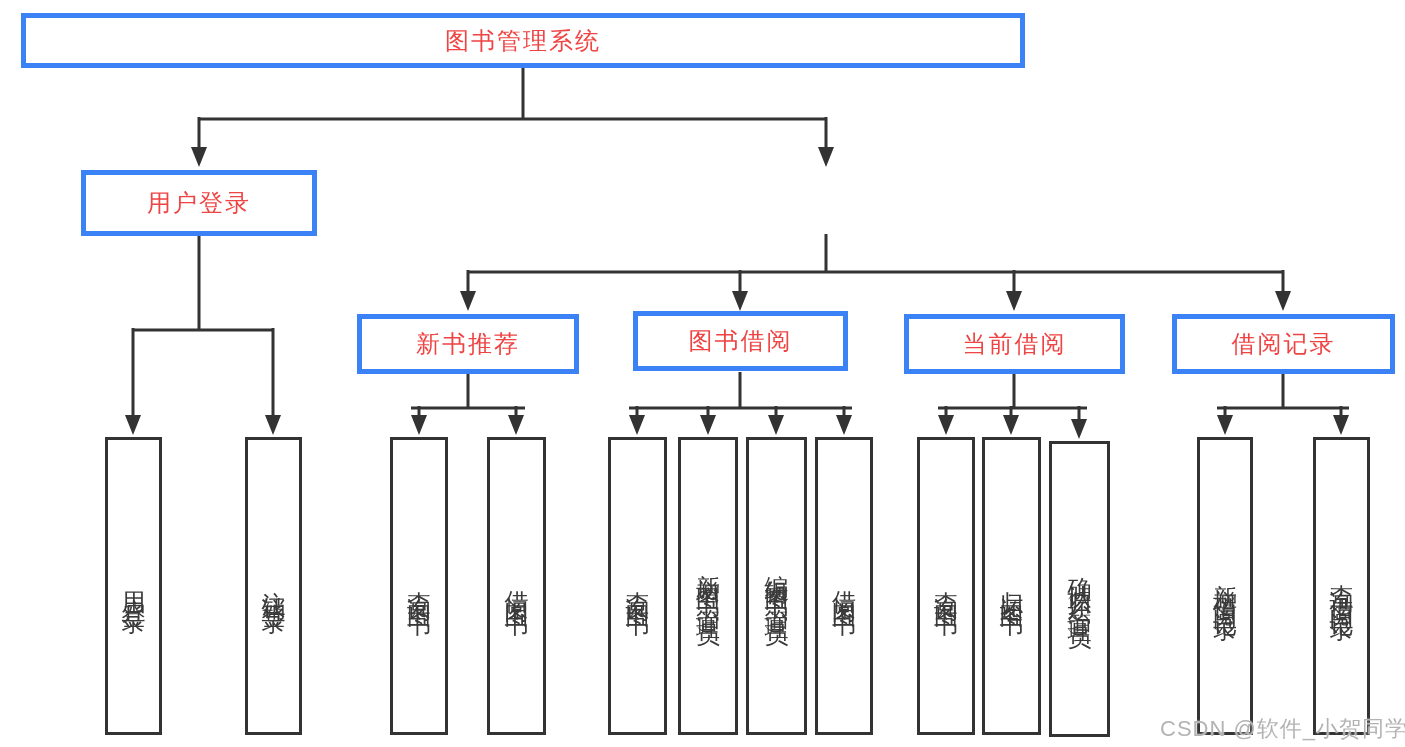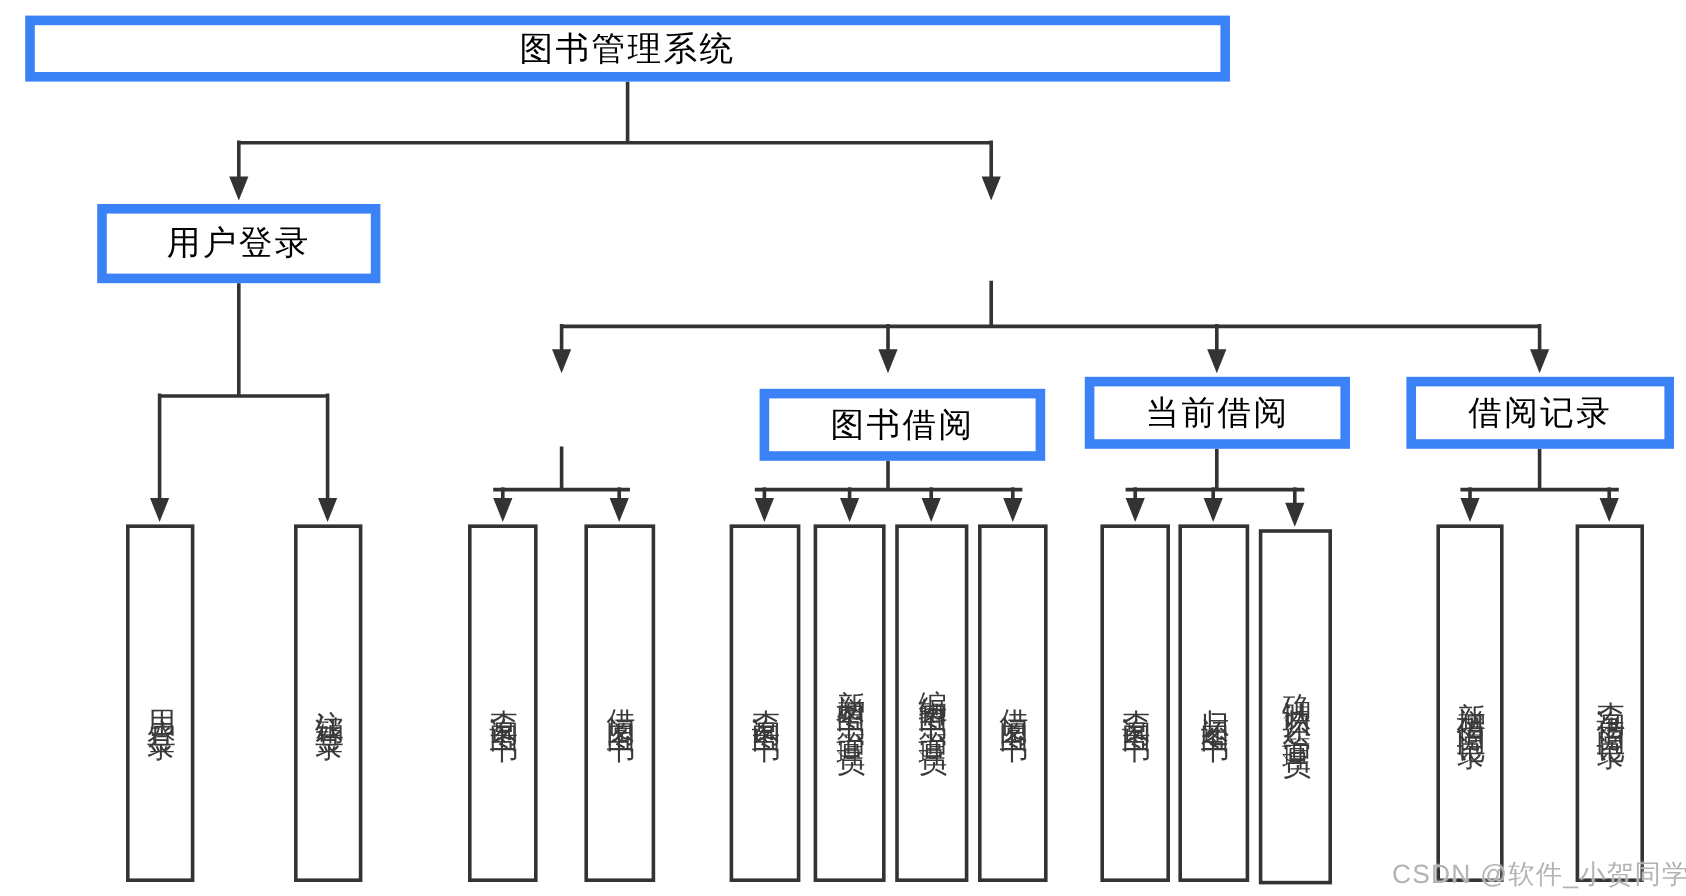--- a/index.html
+++ b/index.html
@@ -2,23 +2,23 @@
 <html><head>
 <meta charset="utf-8">
 <style>
   html,body { margin:0; padding:0; background:#ffffff; }
   .canvas {
     position:relative; width:1405px; height:747px; background:#ffffff;
     font-family:"Liberation Sans","DejaVu Sans",sans-serif; overflow:hidden;
   }
   svg.wires { position:absolute; left:0; top:0; width:1405px; height:747px; z-index:1; }
   .node {
-    position:absolute; z-index:2; background:#ffffff; border:8px solid #3b82f6;
+    position:absolute; z-index:2; background:#ffffff; border:5px solid #3b82f6;
     box-sizing:border-box; display:flex; align-items:center; justify-content:center;
-    font-size:28px; color:#000000; letter-spacing:2px; white-space:nowrap;
+    font-size:24px; color:#ef4444; letter-spacing:2px; white-space:nowrap;
   }
   .vnode {
     position:absolute; z-index:2; background:#ffffff; border:3px solid #333333;
     box-sizing:border-box; display:flex; align-items:center; justify-content:center;
   }
   .vnode span {
     writing-mode:vertical-rl; font-size:24px; color:#3a3a3a;
     letter-spacing:7px; line-height:1;
   }
   .watermark {
@@ -62,21 +62,22 @@
       <polygon points="1071,419 1087,419 1079,439"></polygon>
       <polygon points="1217,415 1233,415 1225,435"></polygon>
       <polygon points="1333,415 1349,415 1341,435"></polygon>
     </g>
   </svg>
 
   <div class="node" style="left:21px;top:13px;width:1004px;height:55px">图书管理系统</div>
 
   <div class="node" style="left:81px;top:170px;width:236px;height:66px">用户登录</div>
 
-  <div class="node" style="left:633px;top:324px;width:238px;height:60px">图书借阅</div>
+  <div class="node" style="left:357px;top:314px;width:222px;height:60px">新书推荐</div>
+  <div class="node" style="left:633px;top:311px;width:215px;height:60px">图书借阅</div>
   <div class="node" style="left:1172px;top:314px;width:223px;height:60px">借阅记录</div>
   <div class="node" style="left:904px;top:314px;width:221px;height:60px">当前借阅</div>
 
   <div class="vnode" style="left:105px;top:437px;width:57px;height:298px">
     <span>用户登录</span>
   </div>
   <div class="vnode" style="left:245px;top:437px;width:57px;height:298px">
     <span>注销登录</span>
   </div>
 

